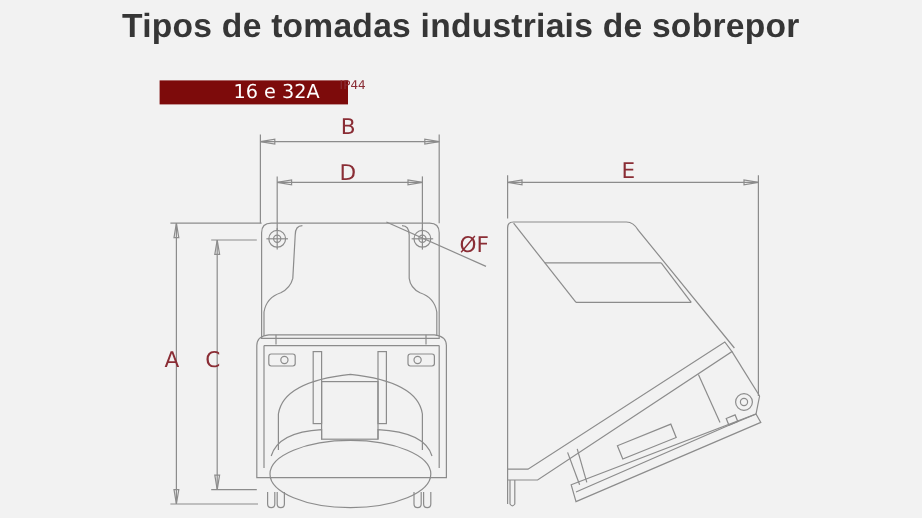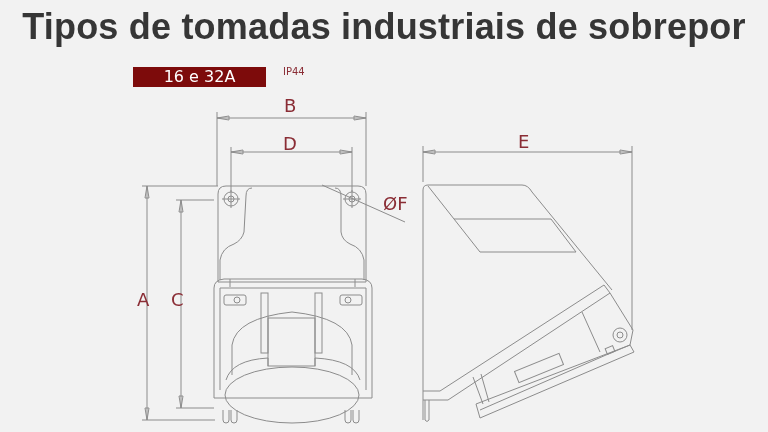--- a/index.html
+++ b/index.html
@@ -1,18 +1,18 @@
 <!DOCTYPE html>
 <html><head>
 <meta charset="utf-8">
 <style>
   html, body { margin:0; padding:0; }
   body { width:768px; height:432px; background:#f2f2f2; overflow:hidden; position:relative; font-family:"Liberation Sans", sans-serif; }
-  .title { position:absolute; left:0; top:6px; width:768px; text-align:center; font-size:36px; font-weight:bold; color:#363636; letter-spacing:0.2px; }
-  .badge { position:absolute; left:133px; top:67px; width:133px; height:20px; background:#7d0b0b; color:#fff; font-size:16px; text-align:center; line-height:20px; font-family:"DejaVu Sans", sans-serif; }
+  .title { position:absolute; left:0; top:6px; width:768px; text-align:center; font-size:28px; font-weight:bold; color:#363636; letter-spacing:0.2px; }
+  .badge { position:absolute; left:133px; top:67px; width:119px; height:20px; background:#7d0b0b; color:#fff; font-size:16px; text-align:center; line-height:20px; font-family:"DejaVu Sans", sans-serif;padding-left:38px; }
   .ip { position:absolute; left:283px; top:66px; font-size:10px; color:#8a2d35; font-family:"DejaVu Sans", sans-serif; }
   svg.drawing { position:absolute; left:0; top:0; }
   .dimlabel { font-family:"DejaVu Sans", sans-serif; font-size:18px; fill:#8a2d35; }
 </style>
 </head>
 <body>
 
 <div class="title">Tipos de tomadas industriais de sobrepor</div>
 <div class="badge">16 e 32A</div>
 <div class="ip">IP44</div>

